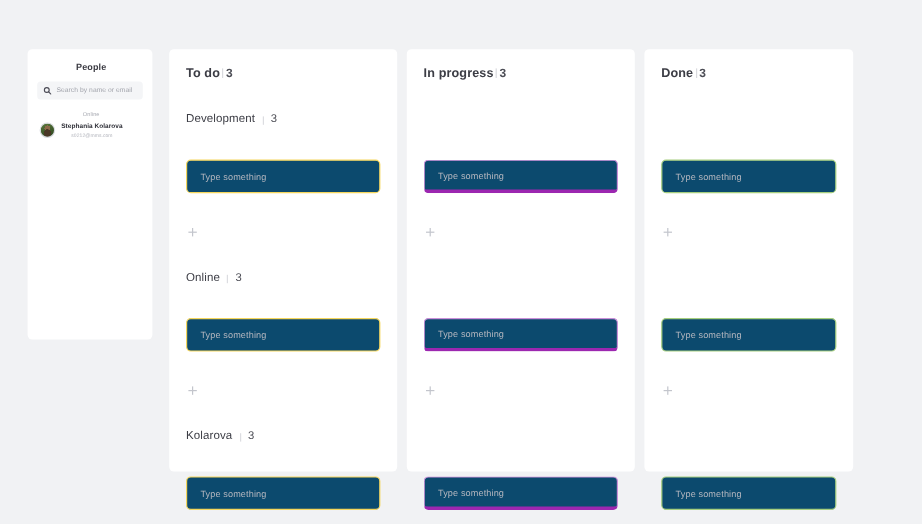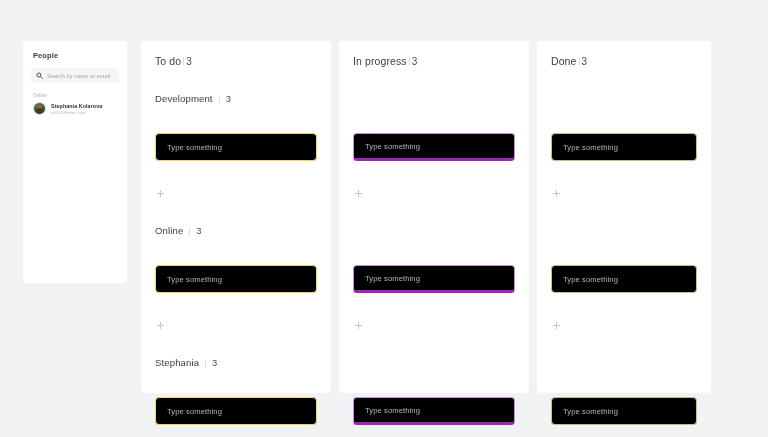--- a/index.html
+++ b/index.html
@@ -25,20 +25,21 @@
   
   #sidebar {
     position: absolute;
     left: 23px;
     top: 41px;
     width: 104px;
     height: 242px;
     background: #ffffff;
     border-radius: 4px;
     padding: 10px 8px 8px 8px;
+    text-align: center;
   }
 
   .sidebar-title {
     font-size: 7.5px;
     font-weight: bold;
     color: #3a3a42;
     letter-spacing: 0.1px;
     margin-bottom: 8px;
     padding-left: 2px;
   }
@@ -131,20 +132,21 @@
     display: flex;
     flex-direction: column;
   }
   .column.wide { width: 174px; }
 
   .col-head {
     display: flex;
     align-items: baseline;
     gap: 2px;
     margin-bottom: 9px;
+    font-weight: bold;
   }
 
   .col-title {
     font-size: 10.5px;
     color: #3c3d45;
     letter-spacing: 0.1px;
   }
 
   .col-sep {
     width: 1px;
@@ -174,21 +176,21 @@
 
   
   .group-head.spacer { visibility: hidden; }
 
   .card-input {
     height: 28px;
     border-radius: 4px;
     display: flex;
     align-items: center;
     padding: 0 11px;
-    background: #000000;
+    background: #0c4a6e;
   }
 
   .card-input .ph {
     font-size: 7.6px;
     color: #b5b7bf;
     letter-spacing: 0.1px;
   }
 
   .input-yellow { border: 1.3px solid #f5d65c; }
   .input-green  { border: 1.3px solid #a6ce7e; }
@@ -298,21 +300,21 @@
         <div class="add-row">
           <span class="plus-icon"></span>
           <span class="add-label"></span>
         </div>
       </div>
 
       <div class="divider"></div>
 
       <div class="group">
         <div class="group-head">
-          <span class="group-title">Stephania</span>
+          <span class="group-title">Kolarova</span>
           <span class="group-sep"></span>
           <span class="group-count">3</span>
         </div>
         <div class="card-input input-yellow">
           <span class="ph">Type something</span>
         </div>
         <div class="add-row">
           <span class="plus-icon"></span>
           <span class="add-label"></span>
         </div>

